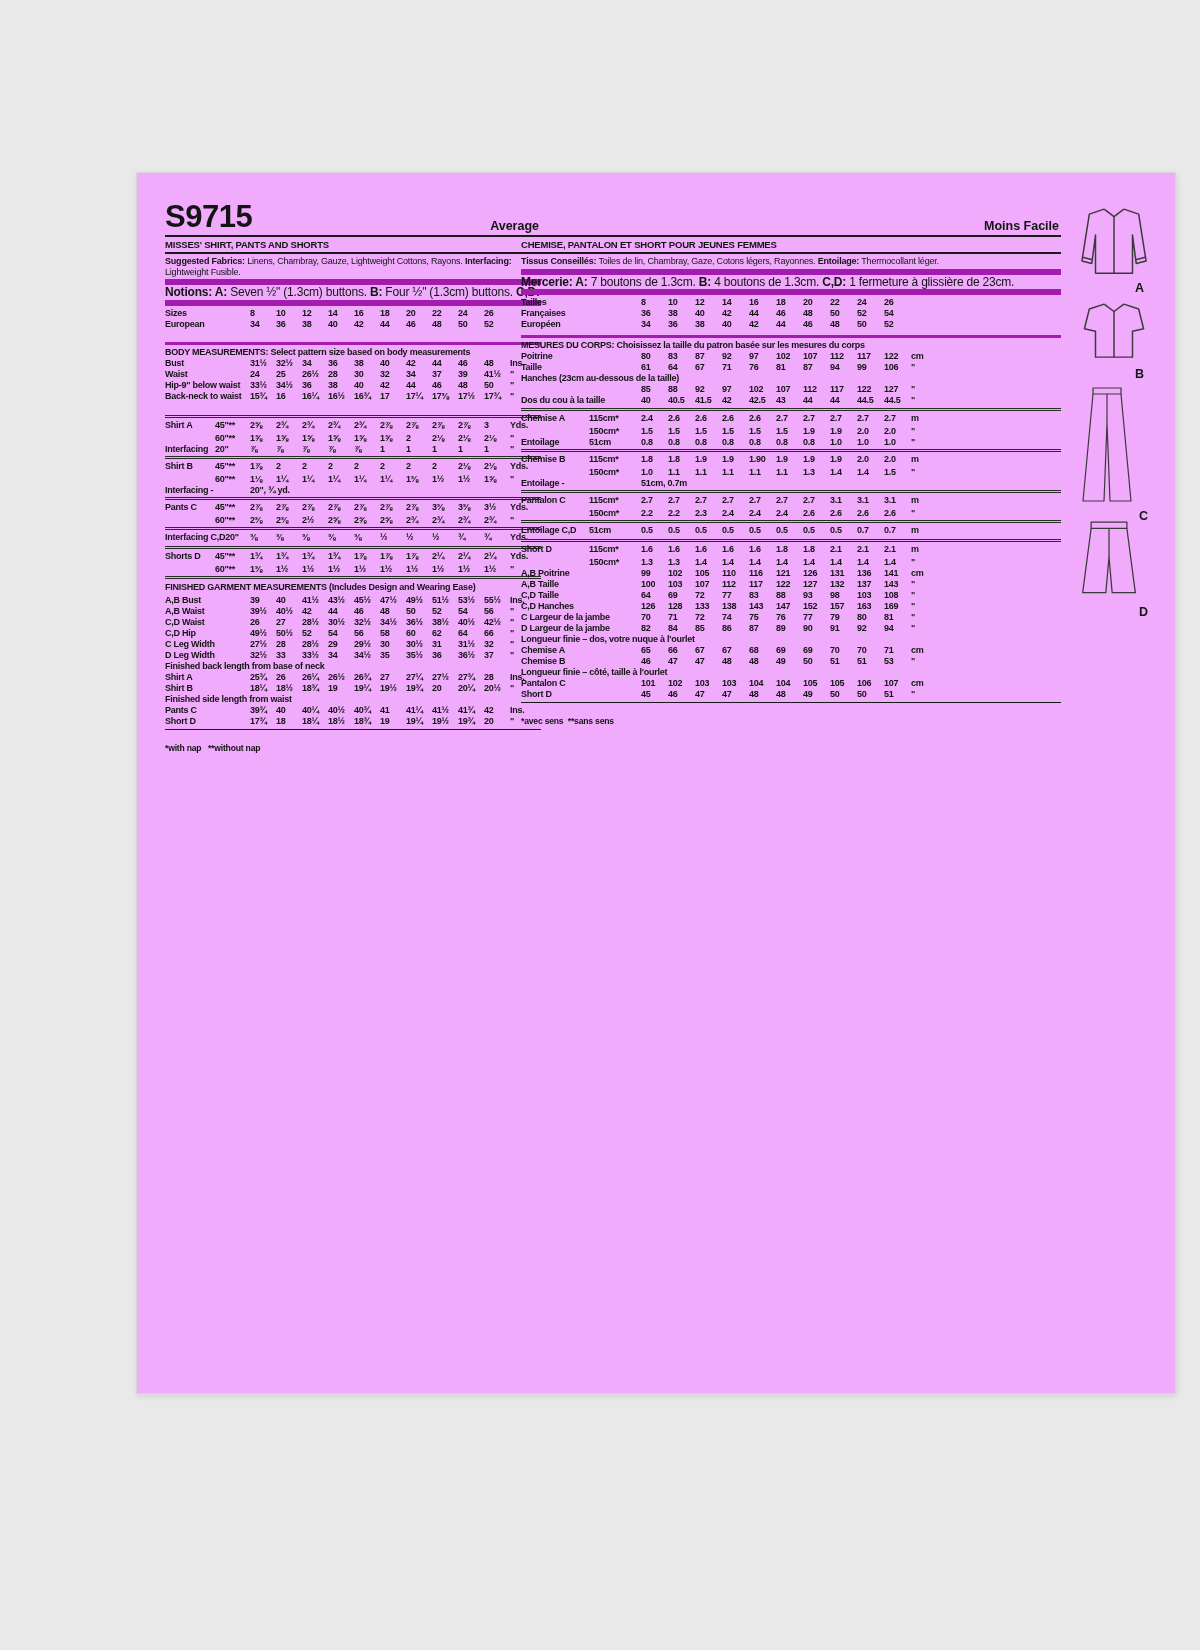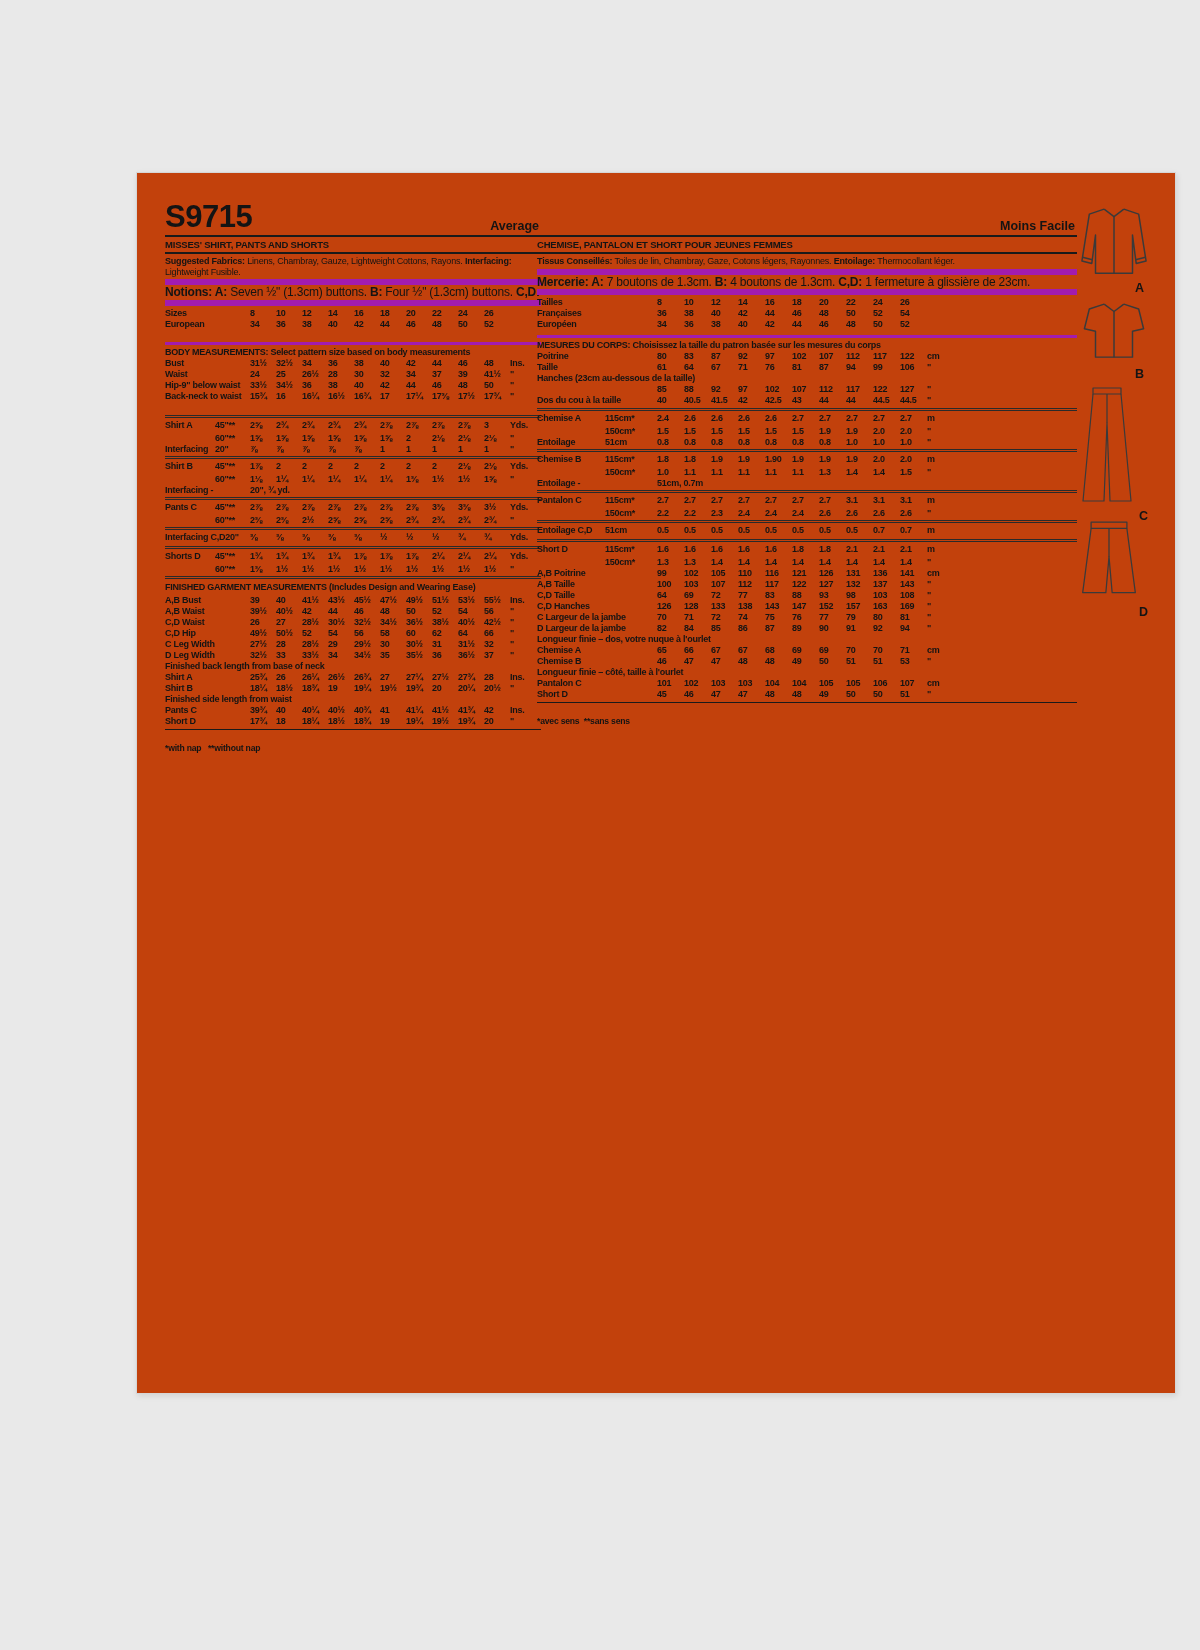--- a/index.html
+++ b/index.html
@@ -1,20 +1,20 @@
 <!DOCTYPE html>
 <html><head>
 <meta charset="utf-8">
 <style>
   html,body{margin:0;padding:0;}
   body{width:1200px;height:1650px;background:#e9e9e9;font-family:"Liberation Sans",sans-serif;color:#141414;}
-  .sheet{position:absolute;left:136px;top:172px;width:1038px;height:1220px;background:#c2410c;border:1px solid #d6d6d6;box-shadow:1px 2px 6px rgba(0,0,0,0.10);}
+  .sheet{position:absolute;left:136px;top:172px;width:1038px;height:1220px;background:#f0abfc;border:1px solid #d6d6d6;box-shadow:1px 2px 6px rgba(0,0,0,0.10);}
   .col{position:absolute;top:22px;}
   .col-en{left:28px;width:376px;}
-  .col-fr{left:400px;width:540px;}
+  .col-fr{left:384px;width:540px;}
   .hdr{height:40px;position:relative;border-bottom:2px solid #1a1a1a;}
   .sku{position:absolute;left:0;bottom:0;font-size:31px;font-weight:bold;letter-spacing:-0.5px;}
   .diff{position:absolute;right:2px;bottom:2px;font-size:12.5px;font-weight:bold;}
   .titleline{border-bottom:2px solid #1a1a1a;font-size:9.5px;font-weight:bold;padding:2px 0;letter-spacing:-0.2px;}
   .para{font-size:9px;line-height:10.5px;padding:2px 0;border-bottom:6px solid #a21caf;letter-spacing:-0.2px;}
   .para .b{font-weight:bold;}
   .para .n{font-weight:normal;}
   .para.note{font-size:12px;white-space:nowrap;overflow:hidden;}
   .col-fr .para.fab .inner{display:block;max-width:470px;}
   .tbl{margin:0;}

